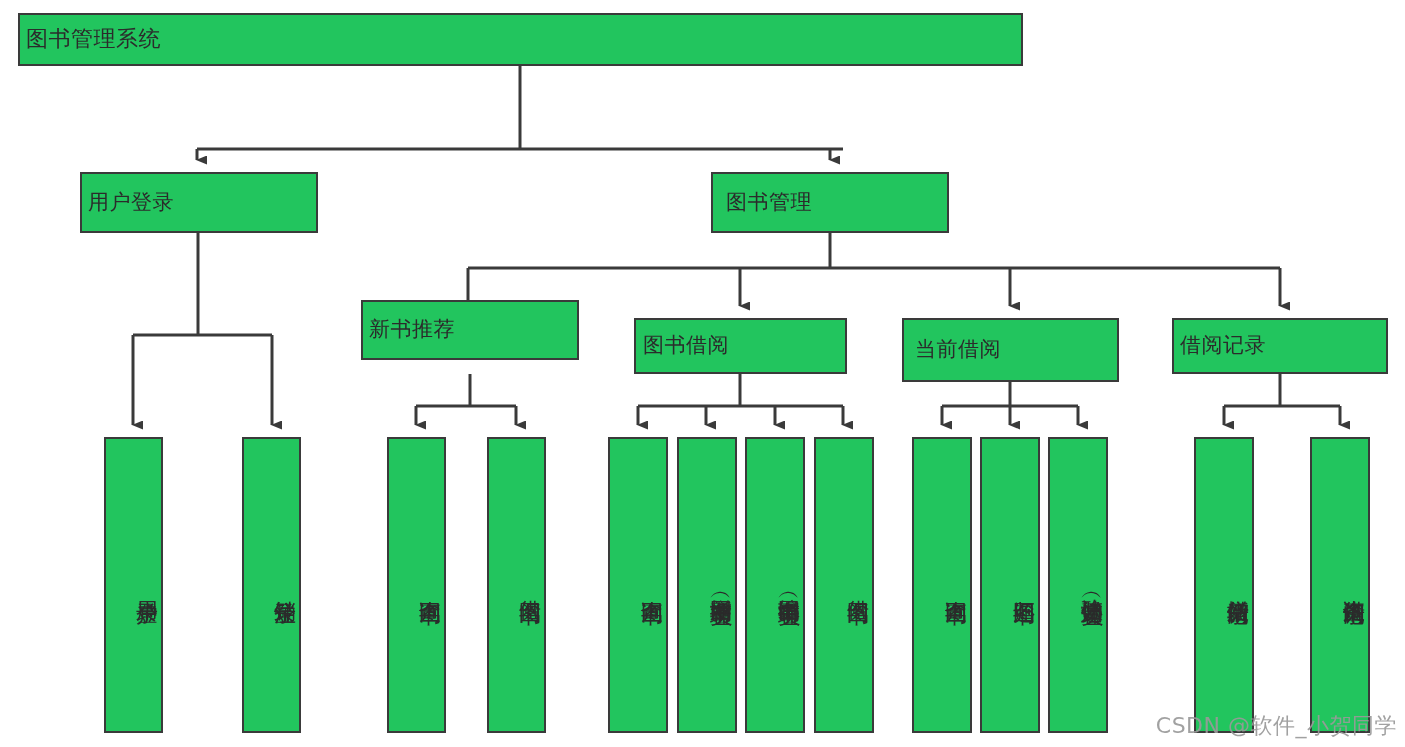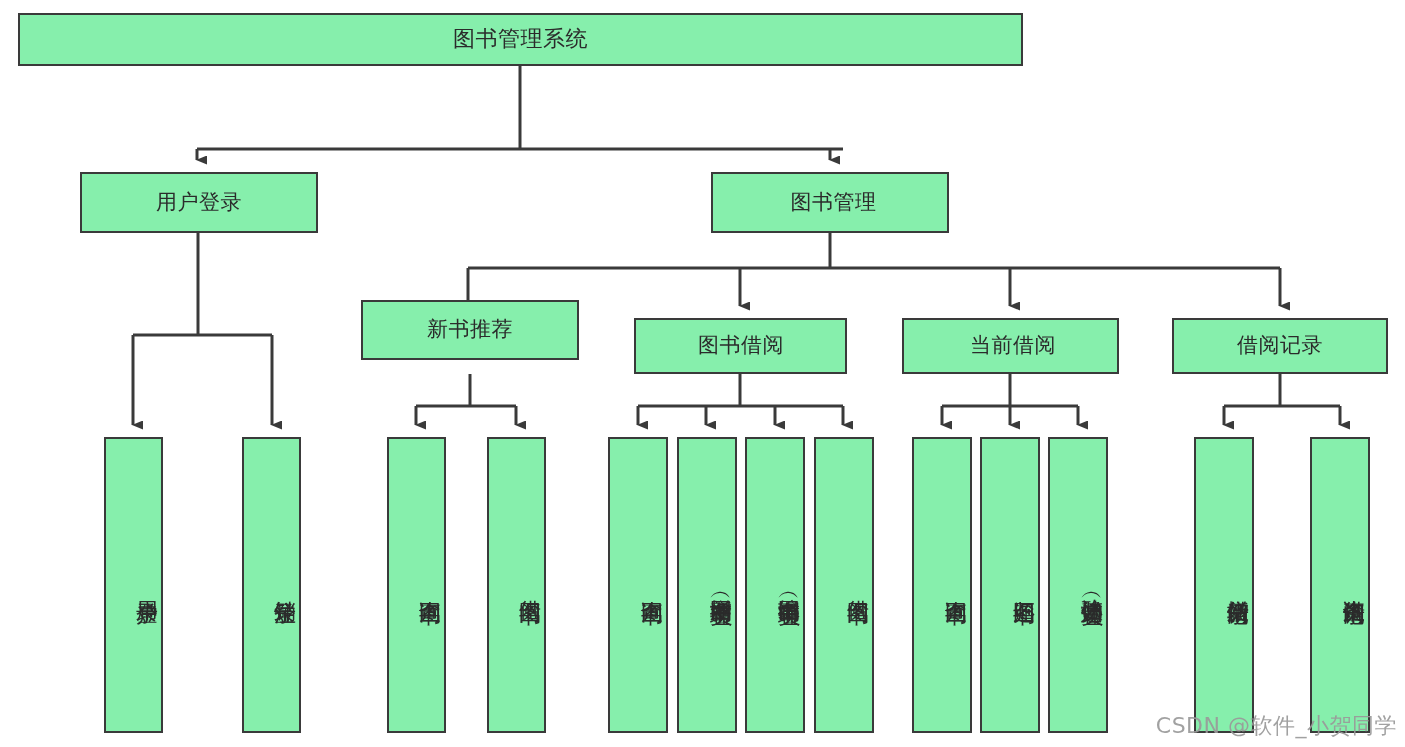--- a/index.html
+++ b/index.html
@@ -23,25 +23,24 @@
     position: absolute;
     left: 0;
     top: 0;
     width: 1405px;
     height: 747px;
     pointer-events: none;
   }
   .node-box {
     position: absolute;
     box-sizing: border-box;
-    background: #86efac;
+    background: #22c55e;
     border: 2px solid #3a3a3a;
     display: flex;
     align-items: center;
-    justify-content: center;
     overflow: hidden;
   }
   .node-box.root-node,
   .node-box.branch-node,
   .node-box.group-node {
     padding: 0 6px;
   }
   .node-label-h {
     font-size: 21px;
     line-height: 1.1;
@@ -168,21 +167,21 @@
   </div>
 
   <div class="node-box group-node" style="left:361px; top:300px; width:218px; height:60px;">
     <span class="node-label-h">新书推荐</span>
   </div>
 
   <div class="node-box group-node" style="left:634px; top:318px; width:213px; height:56px;padding-left:7px;">
     <span class="node-label-h">图书借阅</span>
   </div>
 
-  <div class="node-box group-node" style="left:902px; top:318px; width:217px; height:56px;padding-left:11px;">
+  <div class="node-box group-node" style="left:902px; top:318px; width:217px; height:64px;padding-left:11px;">
     <span class="node-label-h">当前借阅</span>
   </div>
 
   <div class="node-box group-node" style="left:1172px; top:318px; width:216px; height:56px;">
     <span class="node-label-h">借阅记录</span>
   </div>
 
   <div class="node-box leaf-node" style="left:104px; top:437px; width:59px; height:296px;">
     <div class="leaf-inner">
       <span class="node-label-v">用户登录</span>

